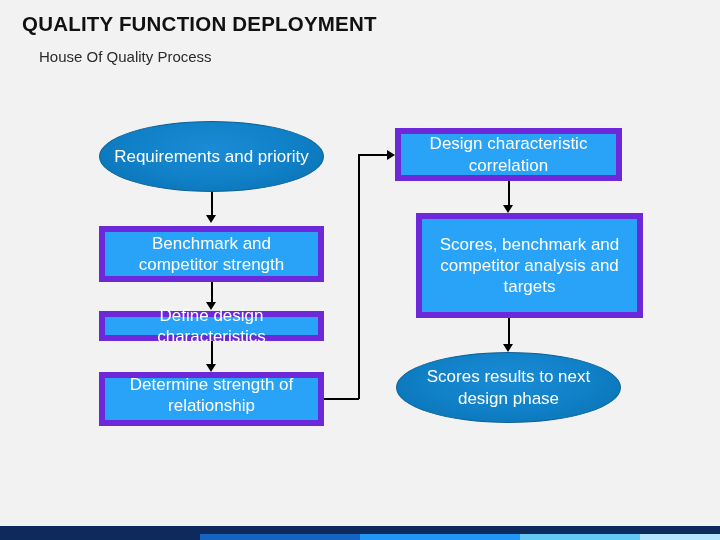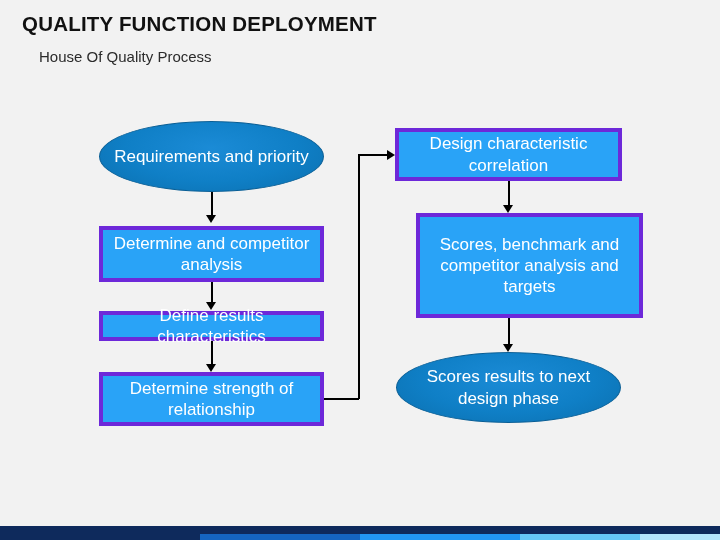--- a/index.html
+++ b/index.html
@@ -48,21 +48,21 @@
     align-items: center;
     justify-content: center;
     text-align: center;
     color: #ffffff;
     font-size: 17px;
     line-height: 1.25;
     padding: 4px 8px;
   }
   .rect {
     background: #29a3f7;
-    border: 4px solid #6d28d9;
+    border: 6px solid #6d28d9;
   }
   .ellipse {
     background: radial-gradient(ellipse at 50% 38%, #1b8bd6 0%, #0f7fc6 55%, #0b6fae 100%);
     border-radius: 50%;
     border: 1px solid #0a5f96;
   }
 
   
   .conn {
     position: absolute;
@@ -114,34 +114,34 @@
   <div class="subtitle">House Of Quality Process</div>
 
   <div class="node ellipse" style="left:99px; top:121px; width:225px; height:71px;">
     <span>Requirements and priority</span>
   </div>
 
   <div class="conn vline" style="left:211px; top:192px; height:25px;"></div>
   <div class="arrow-down" style="left:206px; top:215px;"></div>
 
   <div class="node rect" style="left:99px; top:226px; width:225px; height:56px;">
-    <span>Determine and competitor analysis</span>
+    <span>Benchmark and competitor strength</span>
   </div>
 
   <div class="conn vline" style="left:211px; top:282px; height:22px;"></div>
   <div class="arrow-down" style="left:206px; top:302px;"></div>
 
   <div class="node rect" style="left:99px; top:311px; width:225px; height:30px;">
-    <span>Define results characteristics</span>
+    <span>Define design characteristics</span>
   </div>
 
   <div class="conn vline" style="left:211px; top:341px; height:25px;"></div>
   <div class="arrow-down" style="left:206px; top:364px;"></div>
 
-  <div class="node rect" style="left:99px; top:372px; width:225px; height:54px;">
+  <div class="node rect" style="left:99px; top:372px; width:225px; height:54px;align-items:flex-end;">
     <span>Determine strength of relationship</span>
   </div>
 
   <div class="conn hline" style="left:324px; top:398px; width:35px;"></div>
   <div class="conn vline" style="left:358px; top:154px; height:245px;"></div>
   <div class="conn hline" style="left:358px; top:154px; width:32px;"></div>
   <div class="arrow-right" style="left:387px; top:150px;"></div>
 
   <div class="node rect" style="left:395px; top:128px; width:227px; height:53px;">
     <span>Design characteristic correlation</span>

